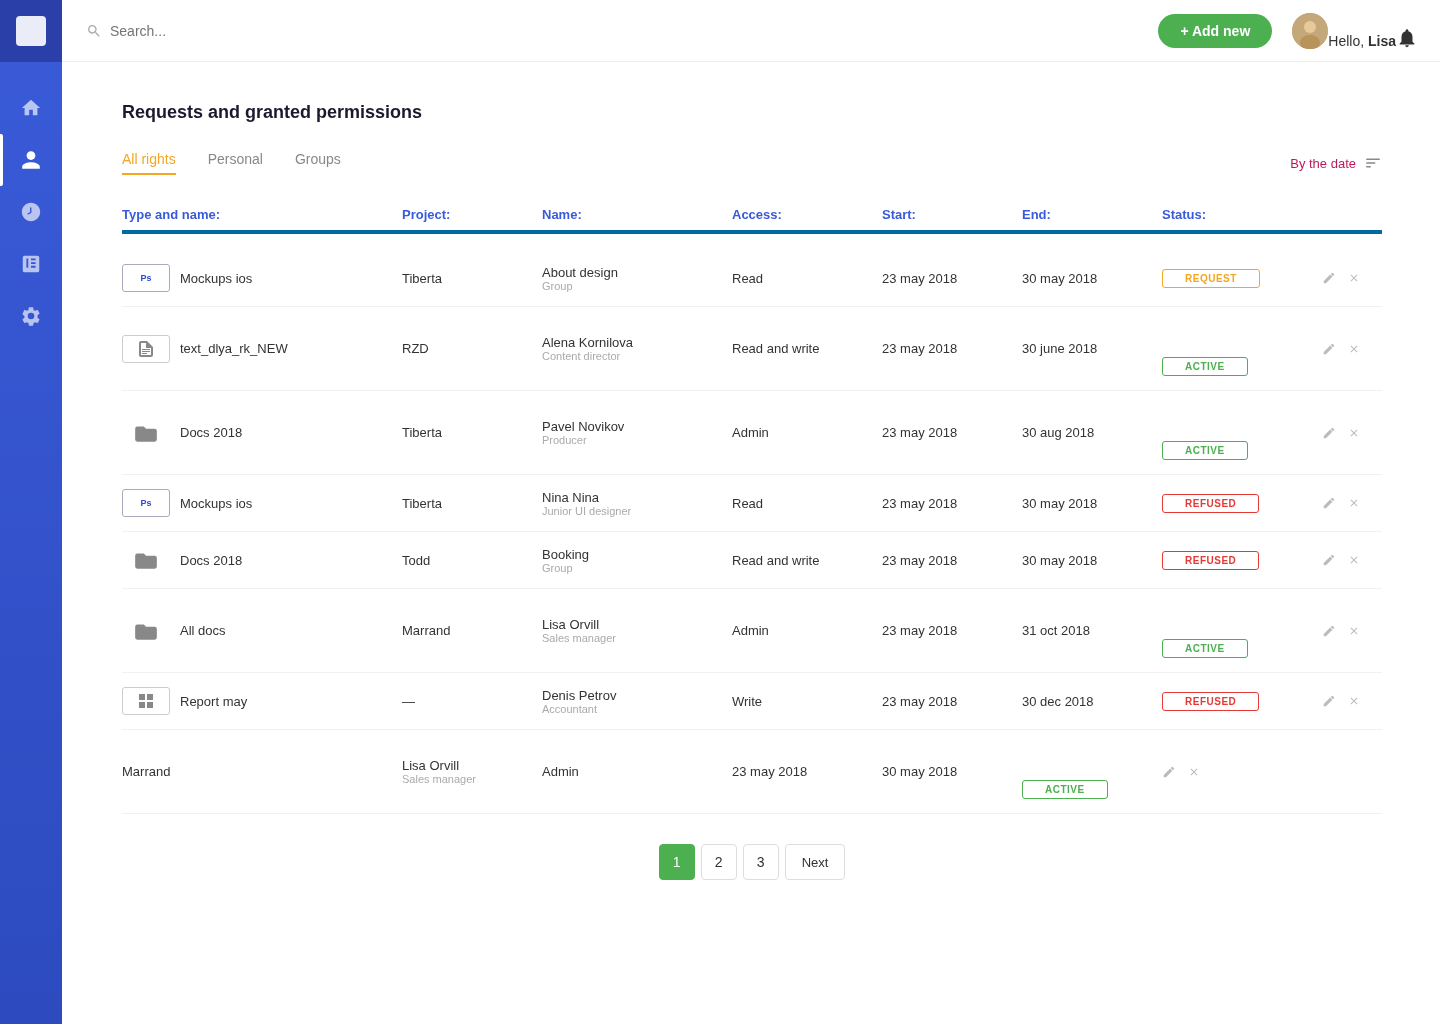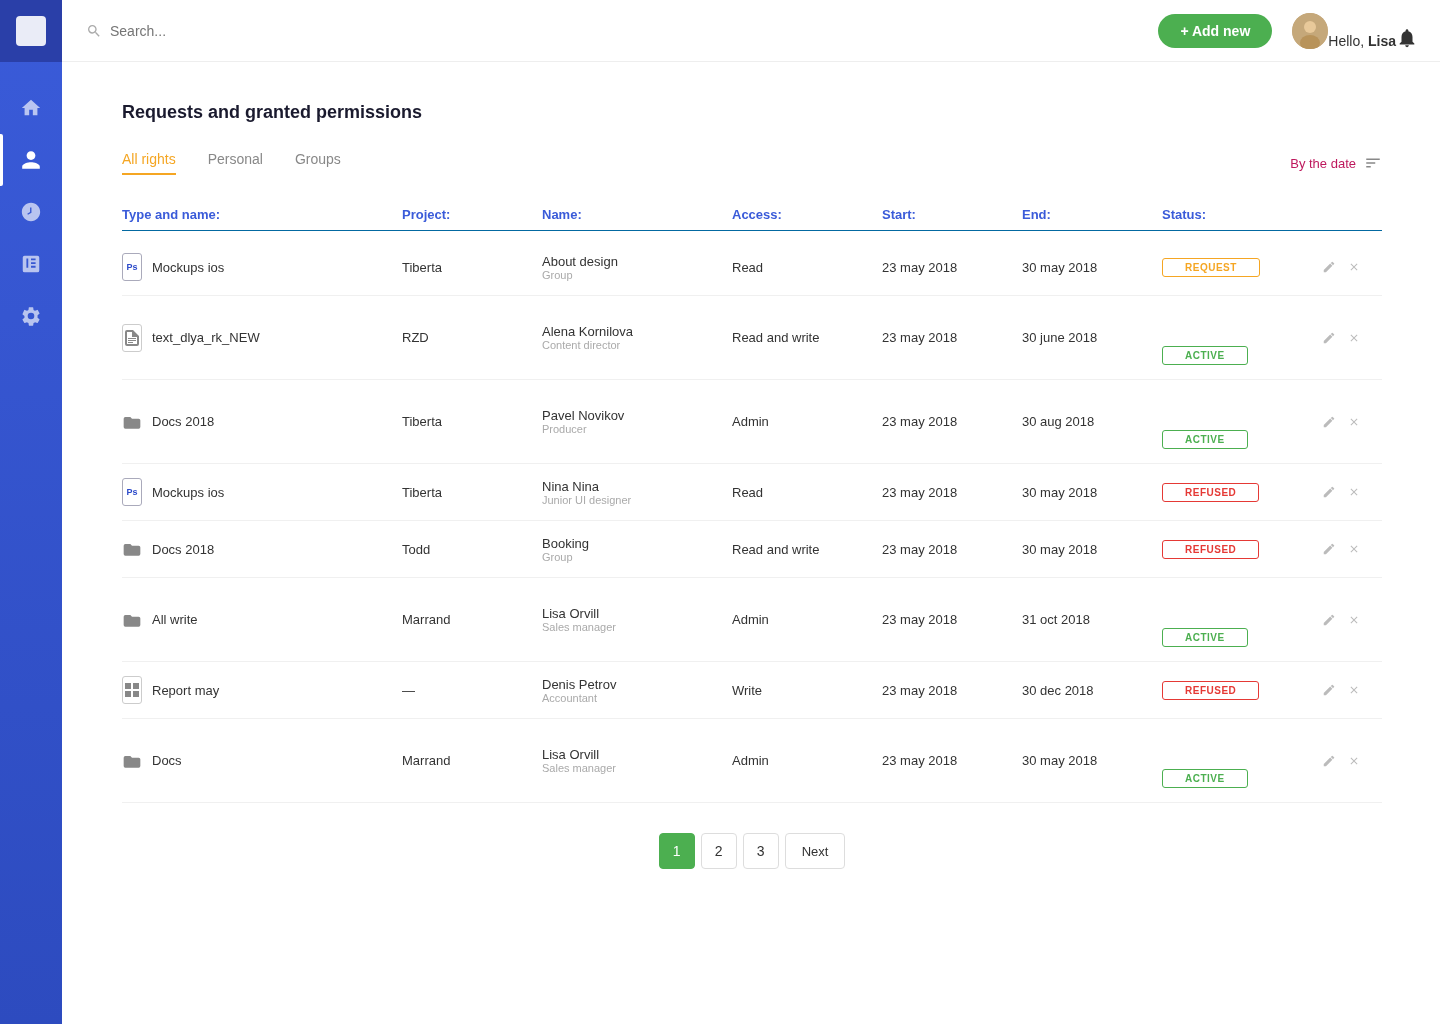--- a/index.html
+++ b/index.html
@@ -179,22 +179,22 @@
       color: #be185d;
       font-size: 13px;
       cursor: pointer;
     }
 
     
     .table-header {
       display: grid;
       grid-template-columns: 280px 140px 190px 150px 140px 140px 160px 60px;
       padding: 8px 0;
-      border-bottom: 1px solid #0369a1;
-      margin-bottom: 8px;
+      border-bottom: 4px solid #0369a1;
+      margin-bottom: 16px;
     }
     .table-header-cell {
       font-size: 13px;
       font-weight: 700;
       color: #3a5bd9;
     }
     .table-row {
       display: grid;
       grid-template-columns: 280px 140px 190px 150px 140px 140px 160px 60px;
       padding: 14px 0;
@@ -204,21 +204,21 @@
     .cell {
       font-size: 13px;
       color: #333;
     }
     .type-cell {
       display: flex;
       align-items: center;
       gap: 10px;
     }
     .file-icon {
-      width: 20px;
+      width: 48px;
       height: 28px;
       border: 1px solid #ccc;
       border-radius: 3px;
       display: flex;
       align-items: center;
       justify-content: center;
       font-size: 10px;
       font-weight: 700;
       color: #3a5bd9;
       background: #fff;
@@ -553,21 +553,21 @@
         </span>
       </div>
     </div>
         <div class="table-row">
       <div class="cell type-cell">
         <div class="file-icon" style="border:none;background:transparent;">
         <svg width="26" height="22" viewBox="0 0 24 20" fill="#888">
           <path d="M10 4H4a2 2 0 0 0-2 2v10a2 2 0 0 0 2 2h16a2 2 0 0 0 2-2V8a2 2 0 0 0-2-2h-8l-2-2z"></path>
         </svg>
       </div>
-        <span>All write</span>
+        <span>All docs</span>
       </div>
       <div class="cell">Marrand</div>
       <div class="cell name-sub">
         <span class="name-main">Lisa Orvill</span>
         <span class="name-sub-text">Sales manager</span>
       </div>
       <div class="cell">Admin</div>
       <div class="cell">23 may 2018</div>
       <div class="cell">31 oct 2018</div>
       <div class="cell">
@@ -616,28 +616,20 @@
           </svg>
         </span>
         <span class="action-icon">
           <svg width="12" height="12" viewBox="0 0 24 24" fill="#bbb">
             <path d="M19 6.41L17.59 5 12 10.59 6.41 5 5 6.41 10.59 12 5 17.59 6.41 19 12 13.41 17.59 19 19 17.59 13.41 12z"></path>
           </svg>
         </span>
       </div>
     </div>
         <div class="table-row">
-      <div class="cell type-cell">
-        <div class="file-icon" style="border:none;background:transparent;">
-        <svg width="26" height="22" viewBox="0 0 24 20" fill="#888">
-          <path d="M10 4H4a2 2 0 0 0-2 2v10a2 2 0 0 0 2 2h16a2 2 0 0 0 2-2V8a2 2 0 0 0-2-2h-8l-2-2z"></path>
-        </svg>
-      </div>
-        <span>Docs</span>
-      </div>
       <div class="cell">Marrand</div>
       <div class="cell name-sub">
         <span class="name-main">Lisa Orvill</span>
         <span class="name-sub-text">Sales manager</span>
       </div>
       <div class="cell">Admin</div>
       <div class="cell">23 may 2018</div>
       <div class="cell">30 may 2018</div>
       <div class="cell">
         <span class="status-badge status-active">ACTIVE</span>

